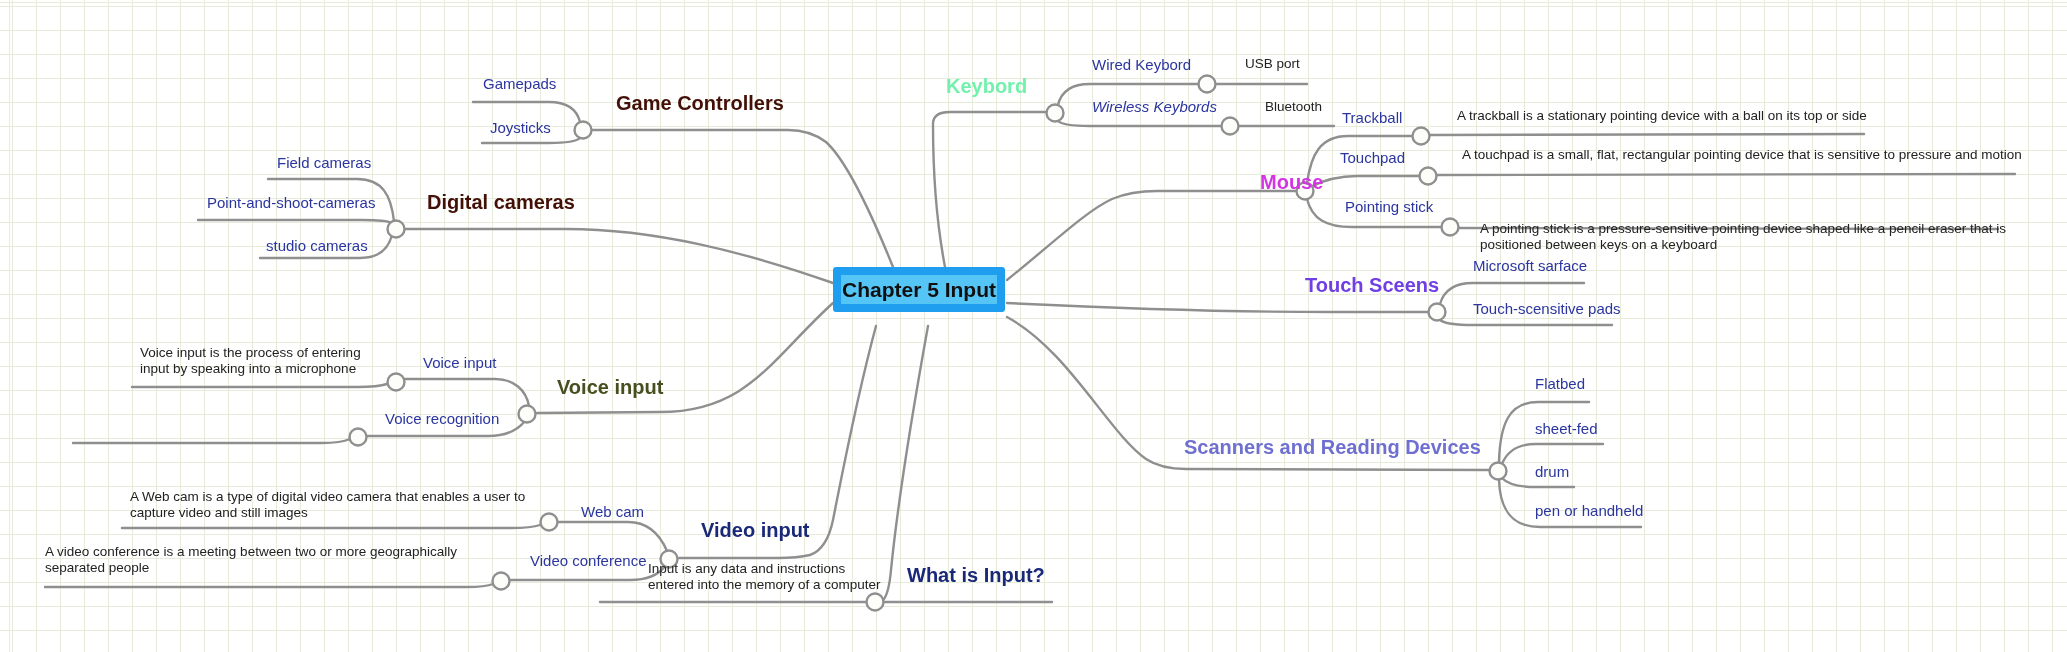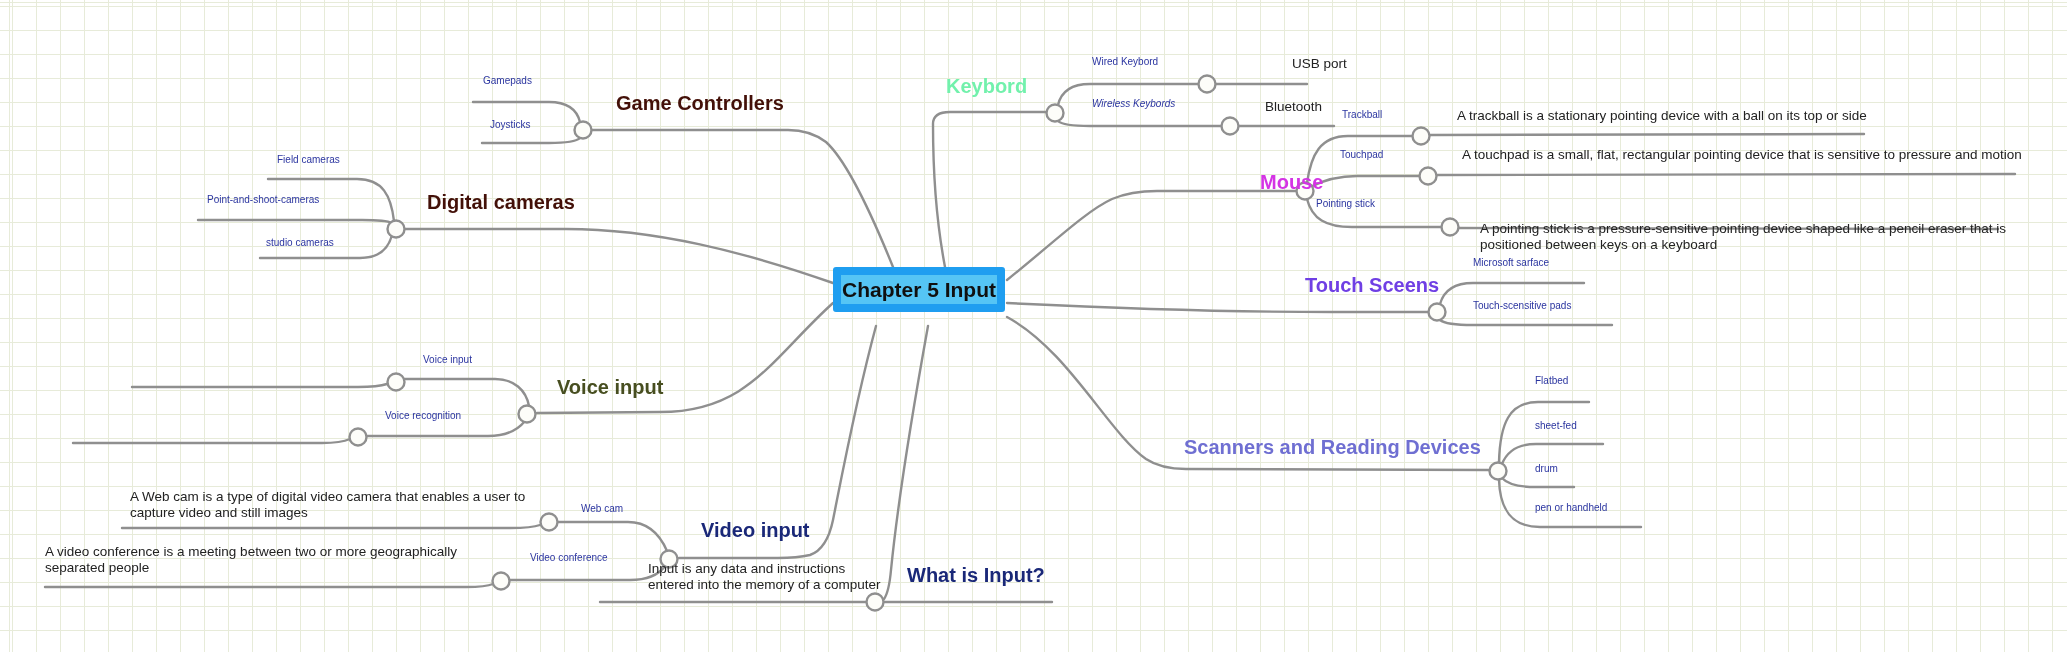--- a/index.html
+++ b/index.html
@@ -17,21 +17,21 @@
   svg.wires{position:absolute;left:0;top:0;}
   svg.wires path{fill:none;stroke:#8f8f8f;stroke-width:2.4;stroke-linecap:round;}
   svg.wires circle{fill:#fdfdf9;stroke:#8f8f8f;stroke-width:2.4;}
   .center-node{
     position:absolute;left:833px;top:267px;width:172px;height:45px;
     box-sizing:border-box;border:8px solid #1f9ef0;background:#55c5f5;
     border-radius:3px;display:flex;align-items:center;justify-content:center;
     font-size:21px;font-weight:700;color:#101010;white-space:nowrap;
   }
   .branch-label{position:absolute;font-size:20px;font-weight:700;white-space:nowrap;}
-  .node-label{position:absolute;font-size:10px;color:#2b35a0;white-space:nowrap;}
+  .node-label{position:absolute;font-size:15px;color:#2b35a0;white-space:nowrap;}
   .desc{position:absolute;font-size:13.5px;color:#222222;line-height:1.2;}
   .desc.nowrap{white-space:nowrap;}
 </style>
 </head>
 <body>
 
 <div class="canvas">
 
   <svg class="wires" width="2067" height="652" viewBox="0 0 2067 652">
 
@@ -111,47 +111,48 @@
   <div class="branch-label" style="left: 1212px; top: 171px; color: rgb(212, 52, 228); padding-left: 48px;">Mouse</div>
   <div class="branch-label" style="left: 1305px; top: 274px; color: rgb(111, 63, 228);">Touch Sceens</div>
   <div class="branch-label" style="left: 1184px; top: 436px; color: rgb(111, 111, 210);">Scanners and Reading Devices</div>
   <div class="branch-label" style="left: 616px; top: 92px; color: rgb(67, 16, 8);">Game Controllers</div>
   <div class="branch-label" style="left: 427px; top: 191px; color: rgb(67, 16, 8);">Digital cameras</div>
   <div class="branch-label" style="left: 557px; top: 376px; color: rgb(71, 78, 32);">Voice input</div>
   <div class="branch-label" style="left: 701px; top: 519px; color: rgb(26, 40, 120);">Video input</div>
   <div class="branch-label" style="left: 907px; top: 564px; color: rgb(26, 40, 120);">What is Input?</div>
 
   <div class="node-label" style="left:1092px;top:56px;">Wired Keybord</div>
-  <div class="desc nowrap" style="left:1292px;top:56px;text-align:center;">USB port</div>
+  <div class="desc nowrap" style="left:1245px;top:56px;text-align:center;">USB port</div>
   <div class="node-label" style="left:1092px;top:98px;font-style:italic;">Wireless Keybords</div>
   <div class="desc nowrap" style="left:1265px;top:99px;">Bluetooth</div>
 
   <div class="node-label" style="left:1342px;top:109px;">Trackball</div>
   <div class="desc nowrap" style="left:1457px;top:108px;text-align:center;">A trackball is a stationary pointing device with a ball on its top or side</div>
   <div class="node-label" style="left:1340px;top:149px;">Touchpad</div>
   <div class="desc nowrap" style="left:1462px;top:147px;">A touchpad is a small, flat, rectangular pointing device that is sensitive to pressure and motion</div>
-  <div class="node-label" style="left:1316px;top:198px;">Pointing stick</div>
+  <div class="node-label" style="left:1345px;top:198px;">Pointing stick</div>
   <div class="desc" style="left:1480px;top:192px;width:548px;margin-top:29px;">A pointing stick is a pressure-sensitive pointing device shaped like a pencil eraser that is positioned between keys on a keyboard</div>
 
   <div class="node-label" style="left:1473px;top:257px;">Microsoft sarface</div>
   <div class="node-label" style="left:1473px;top:300px;">Touch-scensitive pads</div>
 
   <div class="node-label" style="left:1535px;top:375px;">Flatbed</div>
   <div class="node-label" style="left:1535px;top:420px;">sheet-fed</div>
   <div class="node-label" style="left:1535px;top:463px;">drum</div>
   <div class="node-label" style="left:1535px;top:502px;">pen or handheld</div>
 
   <div class="node-label" style="left:483px;top:75px;">Gamepads</div>
   <div class="node-label" style="left:490px;top:119px;">Joysticks</div>
 
   <div class="node-label" style="left:277px;top:154px;">Field cameras</div>
   <div class="node-label" style="left:207px;top:194px;">Point-and-shoot-cameras</div>
   <div class="node-label" style="left:266px;top:237px;">studio cameras</div>
 
   <div class="node-label" style="left:423px;top:354px;">Voice input</div>
+  <div class="desc" style="left:140px;top:345px;width:230px;">Voice input is the process of entering input by speaking into a microphone</div>
   <div class="node-label" style="left:385px;top:410px;">Voice recognition</div>
 
   <div class="node-label" style="left:581px;top:503px;">Web cam</div>
   <div class="desc" style="left:130px;top:489px;width:398px;">A Web cam is a type of digital video camera that enables a user to capture video and still images</div>
   <div class="node-label" style="left:530px;top:552px;">Video conference</div>
   <div class="desc" style="left:45px;top:544px;width:428px;">A video conference is a meeting between two or more geographically separated people</div>
 
   <div class="desc" style="left:608px;top:561px;width:242px;margin-left:40px;">Input is any data and instructions entered into the memory of a computer</div>
 
 </div>

